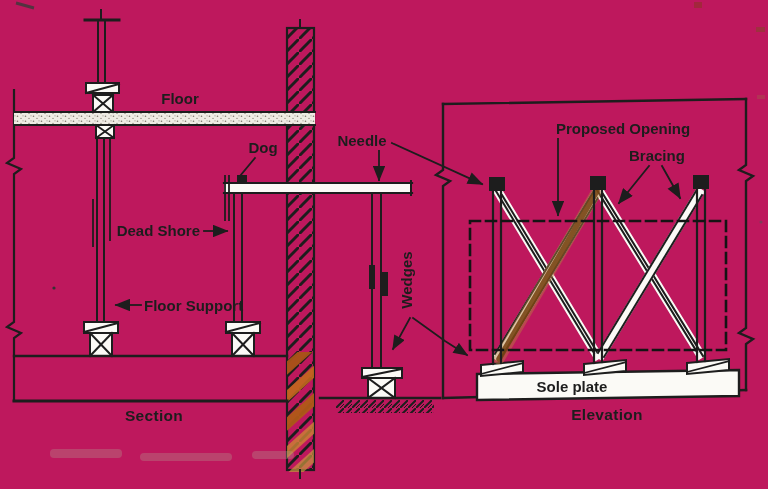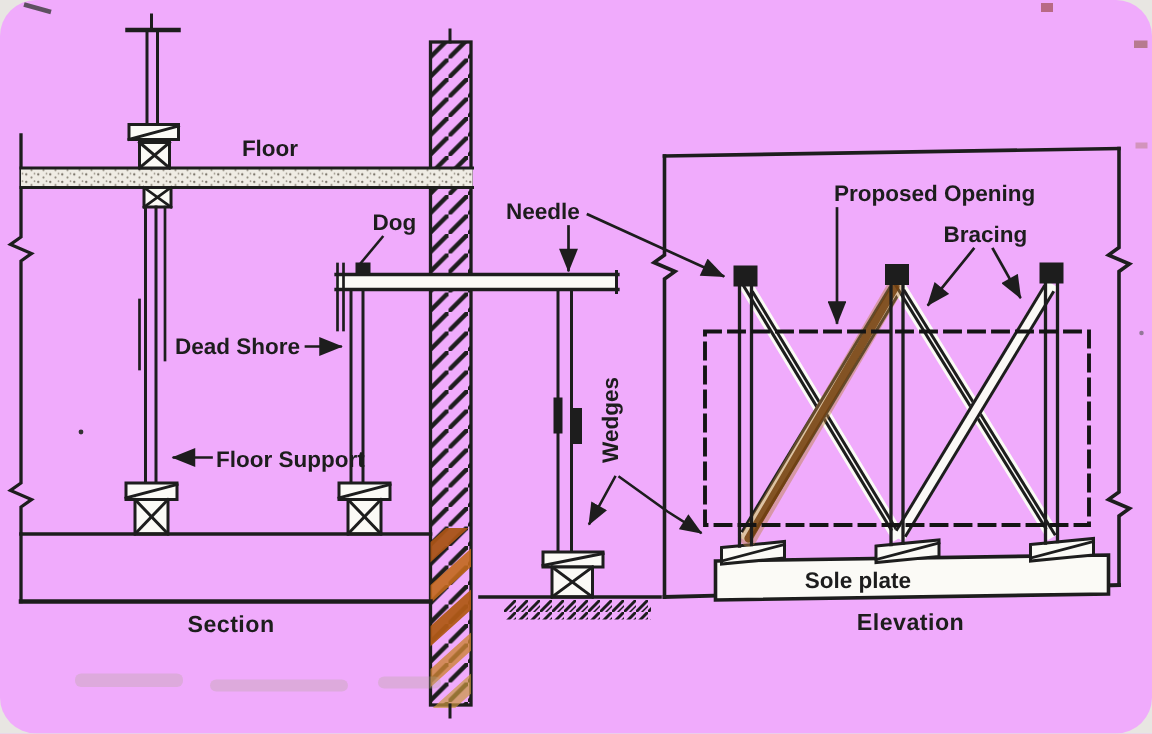--- a/index.html
+++ b/index.html
@@ -1,20 +1,19 @@
 <!DOCTYPE html>
 <html><head>
 <meta charset="utf-8">
 <style>
   html,body{margin:0;padding:0;background:#e8e6e2;}
   .stage{
     width:768px;height:489px;position:relative;overflow:hidden;
-    background:#f0abfc;
+    background:#be185d;
     font-family:"Liberation Sans",sans-serif;
-    border-radius:24px;
   }
   svg text{
     font-family:"Liberation Sans",sans-serif;
     font-weight:700;
     fill:#1d1d1d;
   }
   .lbl{font-size:15px;}
   .cap{font-size:15.5px;letter-spacing:.3px;}
 </style>
 </head>

